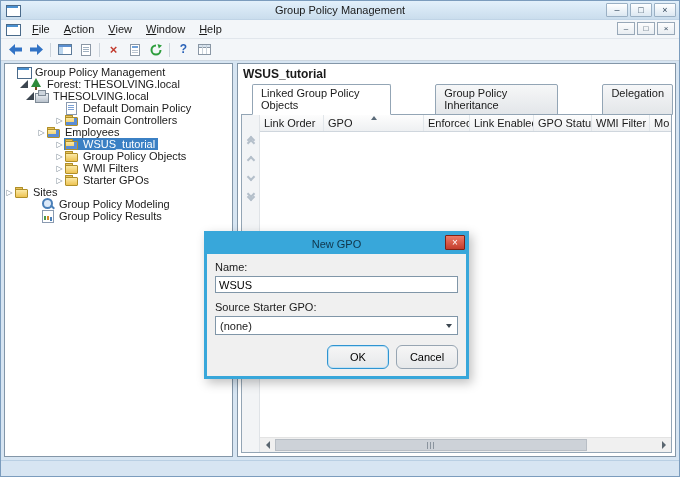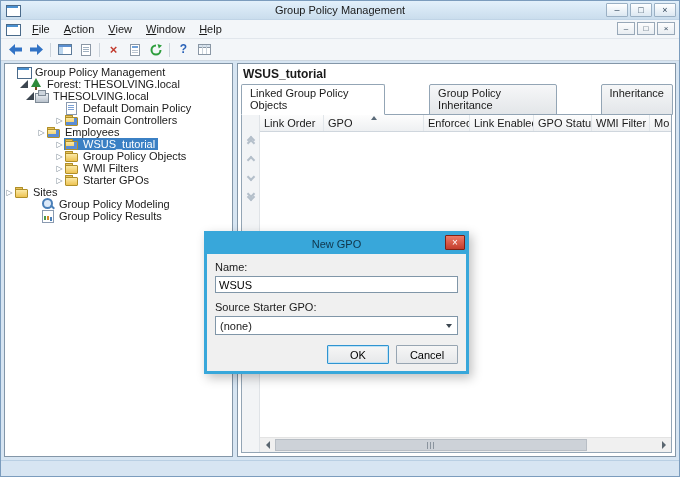--- a/index.html
+++ b/index.html
@@ -54,21 +54,21 @@
   .icon-console::before { content:""; position:absolute; left:0; top:1px; width:13px; height:10px; background:#fff; border:1px solid #4a6a8a; }
   .icon-console::after { content:""; position:absolute; left:1px; top:2px; width:11px; height:2px; background:#4a90d0; }
   .icon-modeling::before { content:""; position:absolute; left:1px; top:0; width:7px; height:7px; border:2px solid #4a7fb8; border-radius:50%; background:#dce9f8; }
   .icon-modeling::after { content:""; position:absolute; left:9px; top:8px; width:5px; height:2px; background:#4a7fb8; transform:rotate(45deg); }
   .icon-results::before { content:""; position:absolute; left:1px; top:0; width:10px; height:11px; background:#fff; border:1px solid #8a9ab0; }
   .icon-results::after { content:""; position:absolute; left:3px; bottom:2px; width:2px; height:4px; background:#4a9a4a; box-shadow:3px 0 0 #d08a2a, 6px 1px 0 #4a7fb8; }
 
   
   .main-pane { flex:1; margin:2px 3px 3px 2px; background:#fff; border:1px solid #8396a8; display:flex; flex-direction:column; min-width:0; }
   .pane-title { font-weight:bold; font-size:12px; padding:3px 6px 3px 5px; }
-  .tabstrip { position:relative; z-index:2; display:flex; padding-left:3px; margin-bottom:-1px;gap:42px; }
+  .tabstrip { position:relative; z-index:2; display:flex; padding-left:14px; margin-bottom:-1px;gap:42px; }
   .tab { padding:2px 8px 3px; border:1px solid #93a5b5; background:linear-gradient(#f6f7f8,#e3e6e9); margin-right:2px; border-radius:2px 2px 0 0; font-size:11px; }
   .tab.active { background:#fff; border-bottom:1px solid #fff; }
   .tabpage { flex:1; display:flex; margin:0 3px 3px 3px; border:1px solid #93a5b5; min-height:0; }
 
   .order-strip { width:18px; background:#f2f4f6; border-right:1px solid #dfe3e7; display:flex; flex-direction:column; align-items:center; padding-top:22px; gap:11px; }
   .ordbtn { display:flex; flex-direction:column; align-items:center; }
   .chev { display:block; width:6px; height:6px; border-left:2px solid #b4bfca; border-top:2px solid #b4bfca; }
   .chev.up { transform:rotate(45deg); }
   .chev.down { transform:rotate(225deg); }
   .ordbtn .chev + .chev { margin-top:-3px; }
@@ -95,21 +95,21 @@
   
   .dialog { position:absolute; left:203px; top:170px; width:265px; border:3px solid #38a7da; background:#f0f0f0; box-shadow:3px 4px 10px rgba(0,0,0,0.25); z-index:20; }
   .dlg-title { position:relative; height:20px; background:#38a7da; display:flex; align-items:center; justify-content:center; color:#10354a; }
   .dlg-close { position:absolute; right:1px; top:1px; width:20px; height:15px; background:linear-gradient(#ee7a66,#c33d2c); border:1px solid #7e2215; color:#fff; font-size:10px; line-height:13px; text-align:center; border-radius:1px; }
   .dlg-body { padding:6px 8px 7px; }
   .dlg-label { margin:1px 0 3px; }
   .dlg-input { display:block; width:100%; height:17px; border:1px solid #8096a8; padding:6px 3px; font:11px "Liberation Sans",sans-serif; margin-bottom:8px; background:#fff; }
   .dlg-combo { height:19px; border:1px solid #8096a8; background:#fff; display:flex; align-items:center; padding-left:4px; position:relative; margin-bottom:10px; }
   .combo-arrow { position:absolute; right:5px; top:7px; width:0; height:0; border-left:3px solid transparent; border-right:3px solid transparent; border-top:4px solid #3c4650; }
   .dlg-buttons { display:flex; justify-content:flex-end; gap:7px; }
-  .btn { min-width:62px; height:19px; font:11px "Liberation Sans",sans-serif; background:linear-gradient(#f6f6f6,#e6e8ea); border:1px solid #97a5b2; border-radius:1px; }
+  .btn { min-width:62px; height:24px; font:11px "Liberation Sans",sans-serif; background:linear-gradient(#f6f6f6,#e6e8ea); border:1px solid #97a5b2; border-radius:6px; }
   .btn.default { border:1px solid #2f94d1; box-shadow:inset 0 0 0 1px #bfe2f5; }
 </style>
 </head>
 <body>
 
 <div class="window">
 
   <div class="titlebar">
     <span class="ticon icon-console app-icon"></span>
     <span>Group Policy Management</span>
@@ -288,21 +288,21 @@
             <span class="tlabel">Group Policy Results</span>
           </span>
       </div>
     </div>
 
     <div class="main-pane">
       <div class="pane-title">WSUS_tutorial</div>
       <div class="tabstrip">
         <div class="tab active">Linked Group Policy Objects</div>
         <div class="tab">Group Policy Inheritance</div>
-        <div class="tab">Inheritance</div>
+        <div class="tab">Delegation</div>
       </div>
       <div class="tabpage">
         <div class="order-strip">
           <span class="ordbtn">
               <i class="chev up"></i>
               <i class="chev up"></i>
             </span>
           <span class="ordbtn">
               <i class="chev up"></i>
             </span>

